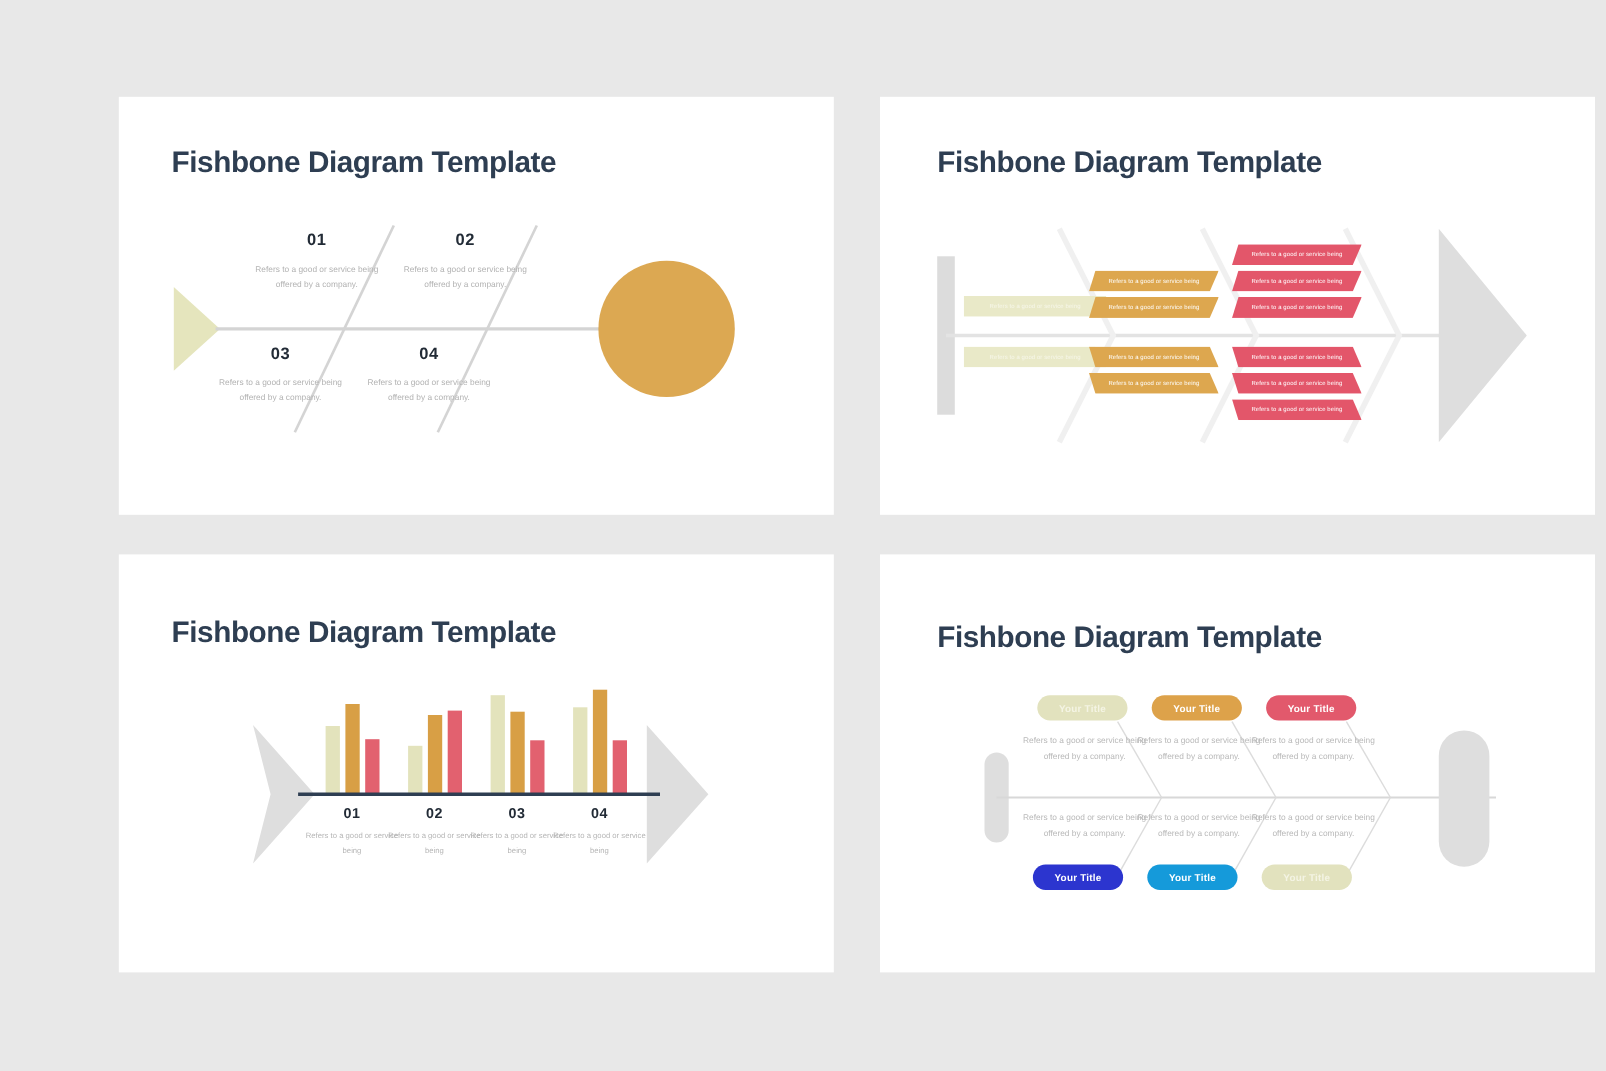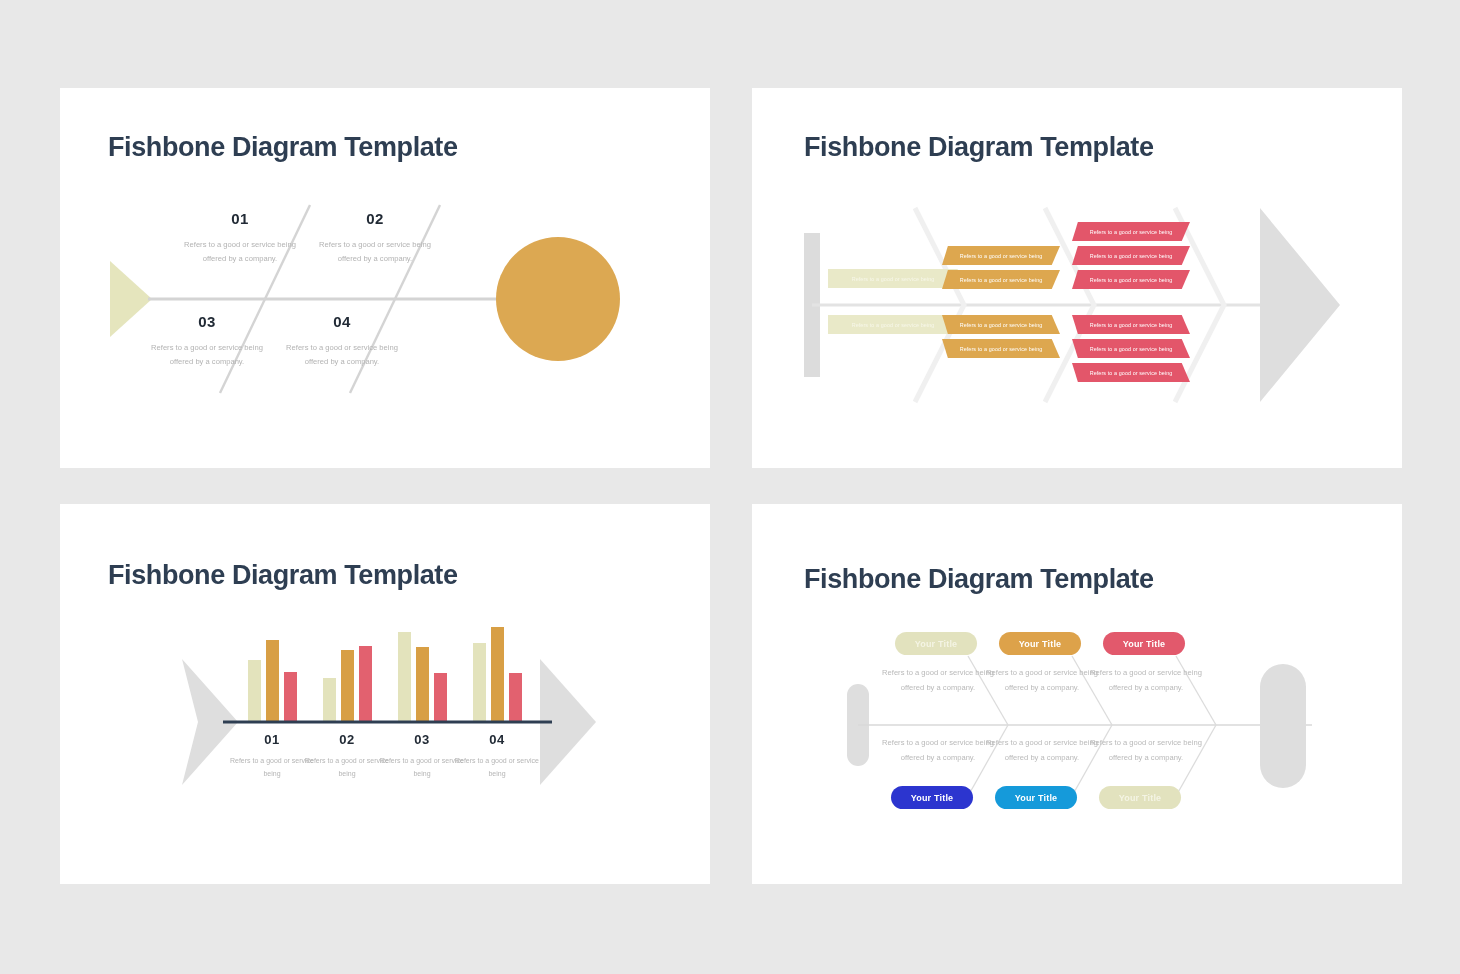--- a/index.html
+++ b/index.html
@@ -17,20 +17,21 @@
     position: absolute;
     left: 0; top: 0;
     width: 1460px;
     height: 974px;
   }
 
   .slide {
     position: absolute;
     background: #ffffff;
     overflow: hidden;
+    margin-left: 48px;
   }
 
   #slide-1 { left: 60px;  top: 88px;  width: 650px; height: 380px; }
   #slide-2 { left: 752px; top: 88px;  width: 650px; height: 380px; }
   #slide-3 { left: 60px;  top: 504px; width: 650px; height: 380px; }
   #slide-4 { left: 752px; top: 504px; width: 650px; height: 380px; }
 
   .slide-title {
     position: absolute;
     left: 48px;

